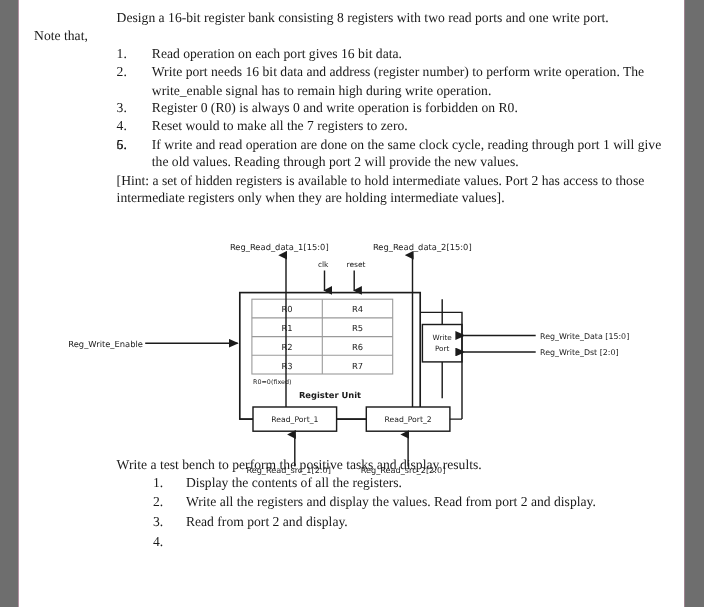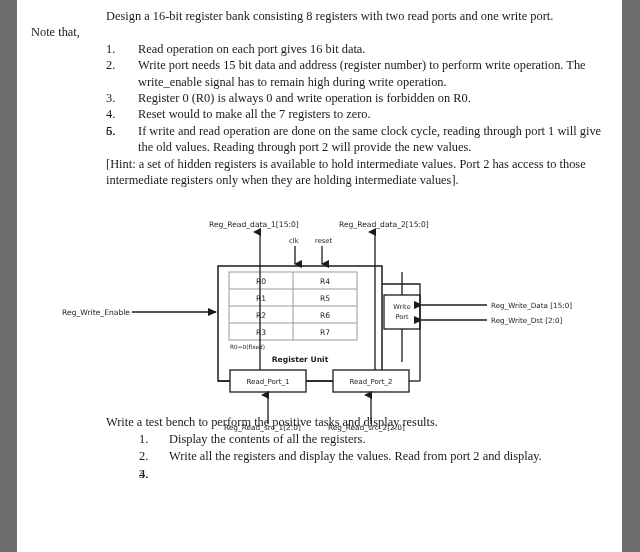--- a/index.html
+++ b/index.html
@@ -116,21 +116,21 @@
 
     <p class="para tight">Note that,</p>
 
     <ol class="notes">
       <li>
         <span class="num">1.</span>
         <span>Read operation on each port gives 16 bit data.</span>
       </li>
       <li>
         <span class="num">2.</span>
-        <span>Write port needs 15 bit data and address (register number) to perform write operation. The write_enable signal has to remain high during write operation.</span>
+        <span>Write port needs 16 bit data and address (register number) to perform write operation. The write_enable signal has to remain high during write operation.</span>
       </li>
       <li>
         <span class="num">3.</span>
         <span>Register 0 (R0) is always 0 and write operation is forbidden on R0.</span>
       </li>
       <li>
         <span class="num">4.</span>
         <span>Reset would to make all the 7 registers to zero.</span>
       </li>
       <li>
@@ -239,20 +239,21 @@
       <li>
         <span class="num">1.</span>
         <span>Display the contents of all the registers.</span>
       </li>
       <li>
         <span class="num">2.</span>
         <span>Write all the registers and display the values. Read from port 2 and display.</span>
       </li>
       <li>
         <span class="num">3.</span>
+        <span>Read from port 2 and display.</span>
       </li>
       <li>
         <span class="num">4.</span>
       </li>
     </ol>
 
   </div>
 </div>
 
 </body></html>

